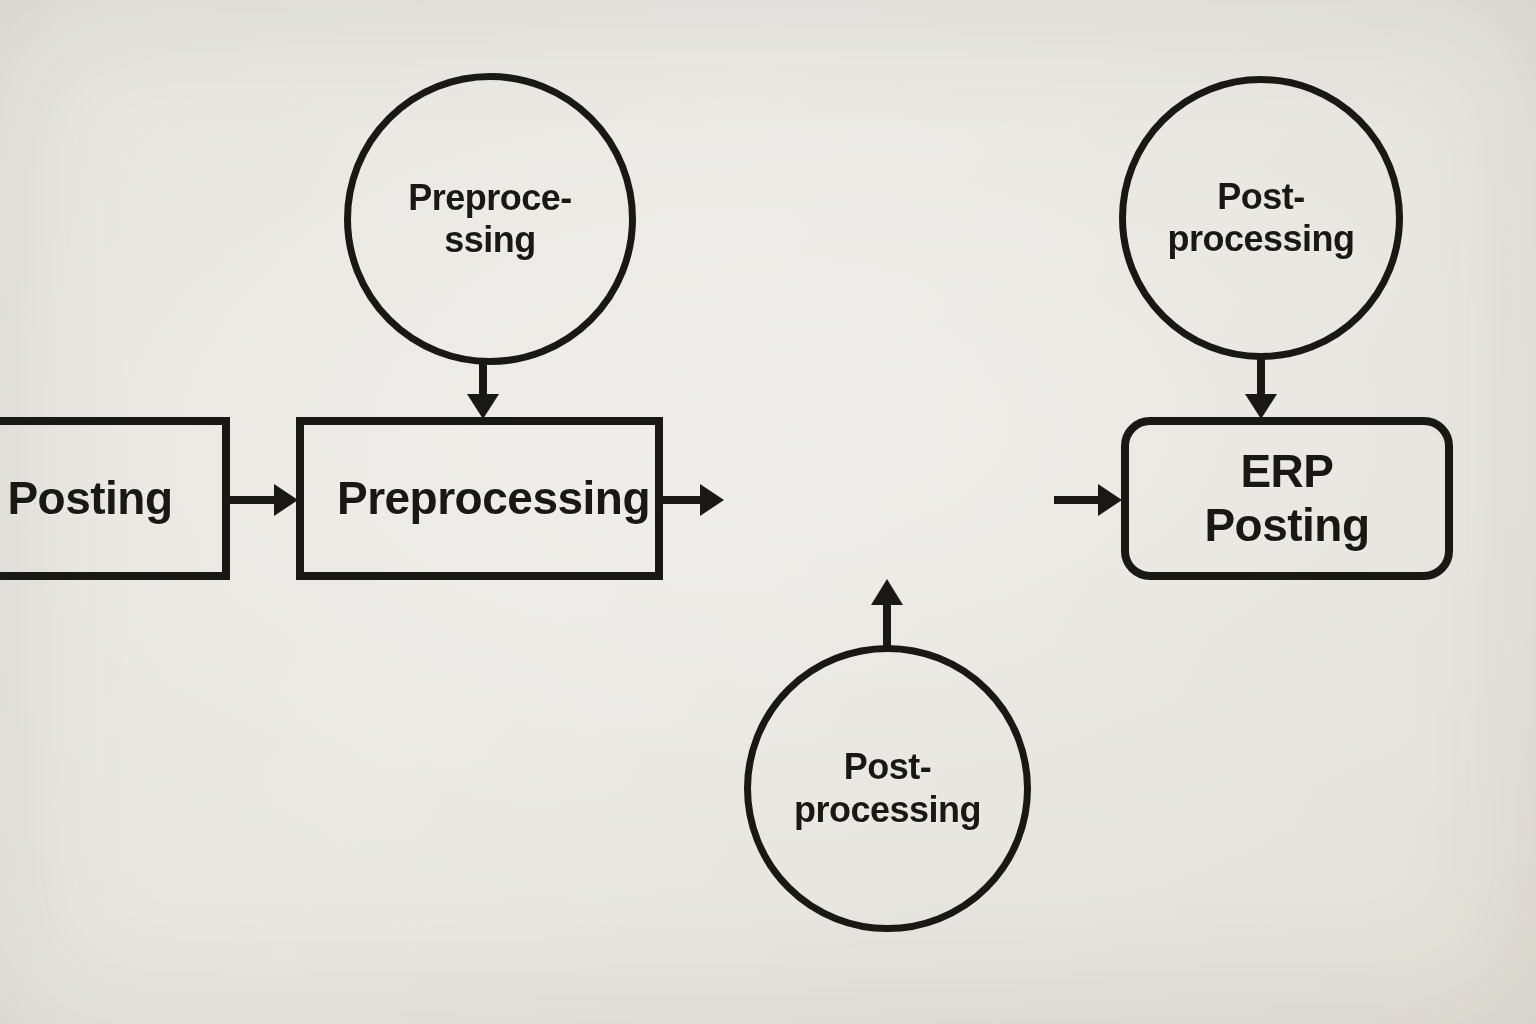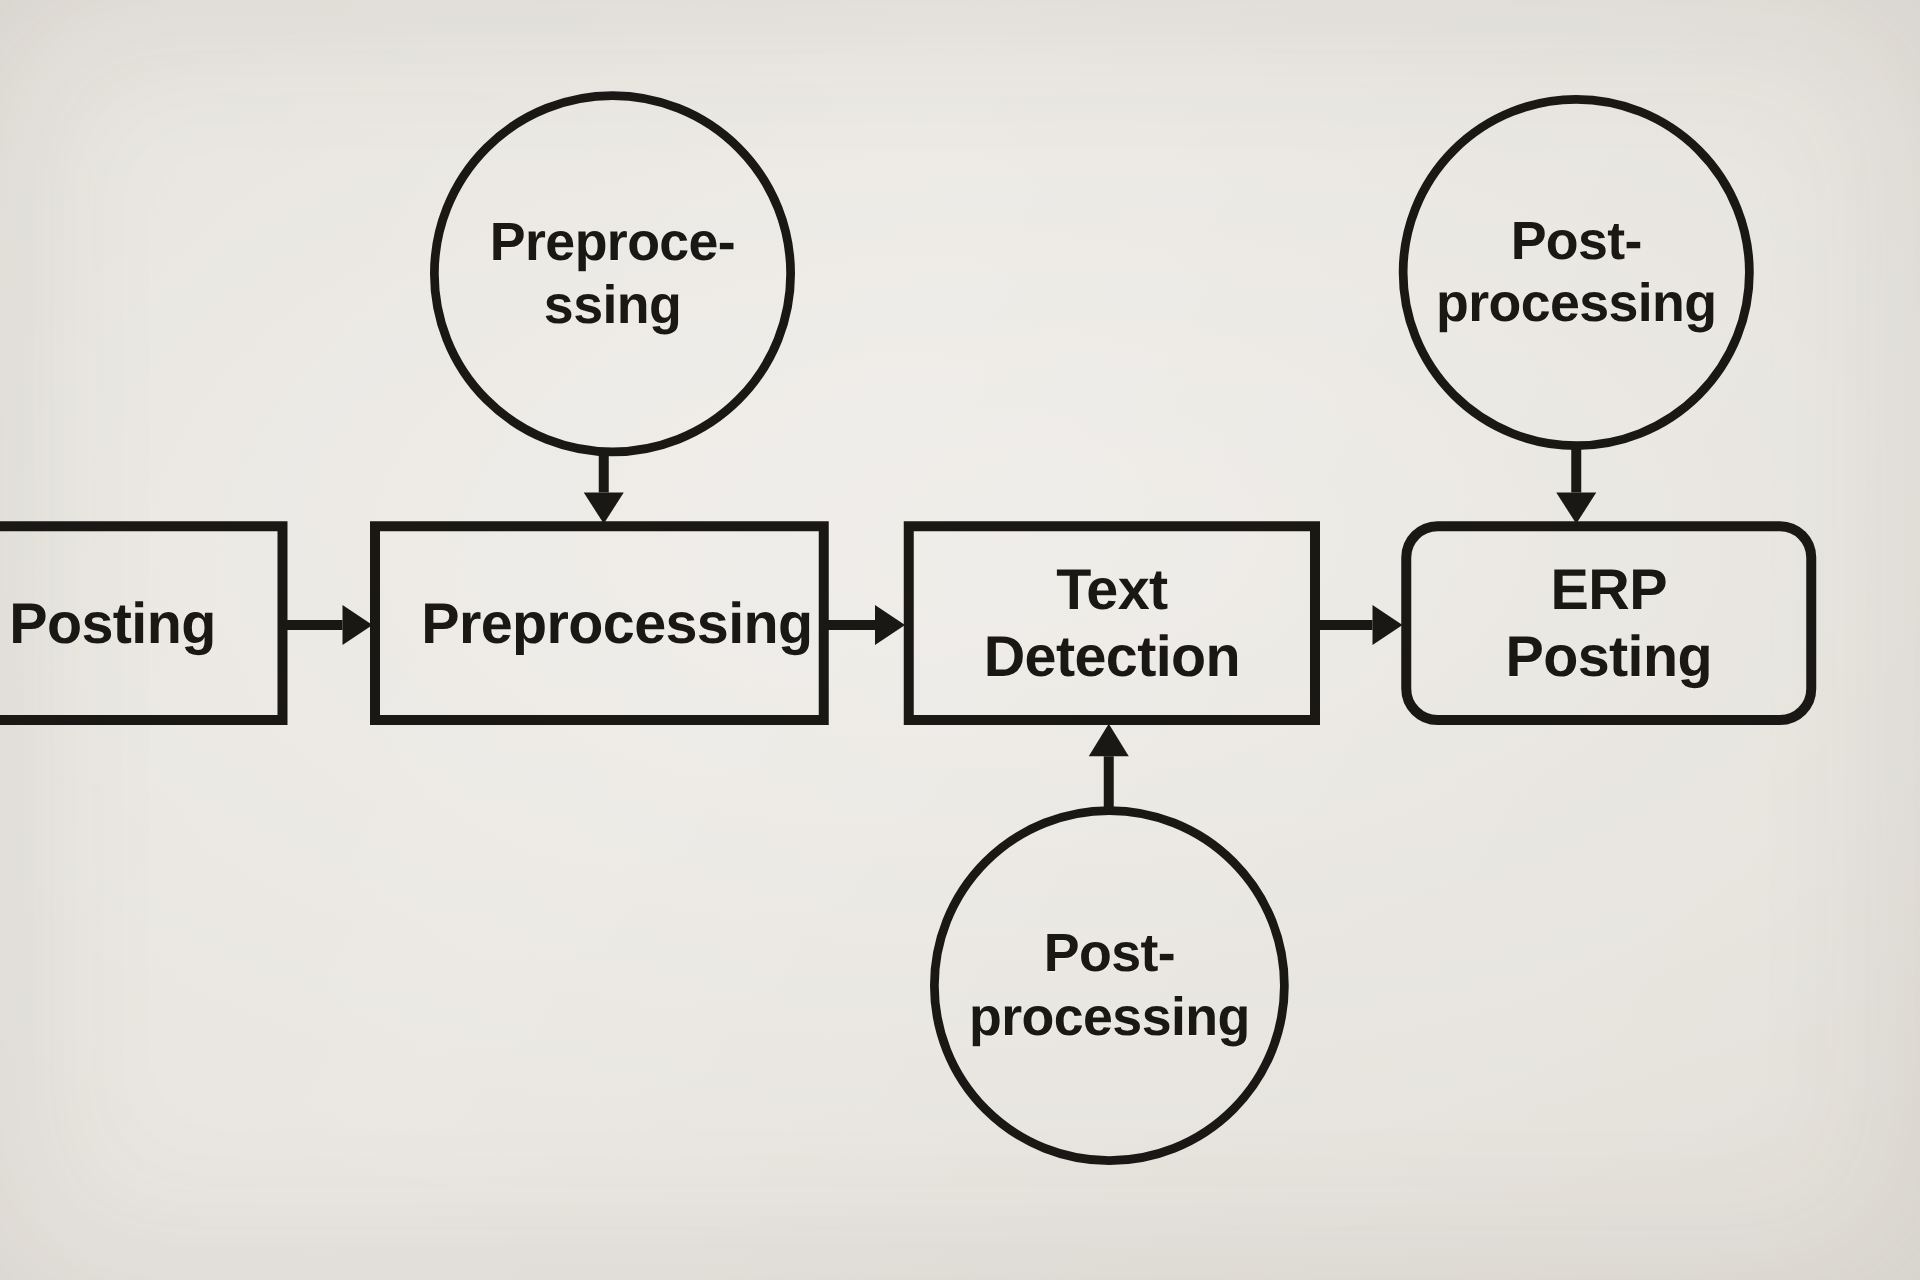--- a/index.html
+++ b/index.html
@@ -38,21 +38,21 @@
   .node.bubble{border-radius:50%;border-width:7px;background:transparent;}
   .label{
     white-space:pre-line;
     font-weight:700;
     color:var(--ink);
     line-height:1.17;
     letter-spacing:-0.5px;
     text-shadow:0.5px 0.5px 0 rgba(255,255,255,0.35);
   }
   .rect .label{font-size:46px;}
-  .bubble .label{font-size:43px;}
+  .bubble .label{font-size:36px;}
   
   .node-capture        {left:-50px;  top:417px; width:280px; height:163px;}
   .node-preprocessing  {left:296px;  top:417px; width:367px; height:163px;padding-left:28px;}
   .node-text-detection {left:723px;  top:417px; width:333px; height:163px;}
   .node-erp-posting    {left:1121px; top:417px; width:332px; height:163px;border-radius:29px;}
   .bubble-preprocessing{left:344px;  top:73px;  width:292px; height:292px;}
   .bubble-post-top     {left:1119px; top:76px;  width:284px; height:284px;}
   .bubble-post-bottom  {left:744px;  top:645px; width:287px; height:287px;}
 </style>
 </head>
@@ -88,24 +88,20 @@
   </svg>
 
   <div class="node rect node-capture">
     <span class="label">Posting</span>
   </div>
 
   <div class="node rect node-preprocessing">
     <span class="label">Preprocessing</span>
   </div>
 
-  <div class="node rect node-text-detection">
-    <span class="label">Text
-Detection</span>
-  </div>
 
   <div class="node rect node-erp-posting">
     <span class="label">ERP
 Posting</span>
   </div>
 
   <div class="node bubble bubble-preprocessing">
     <span class="label">Preproce-
 ssing</span>
   </div>

